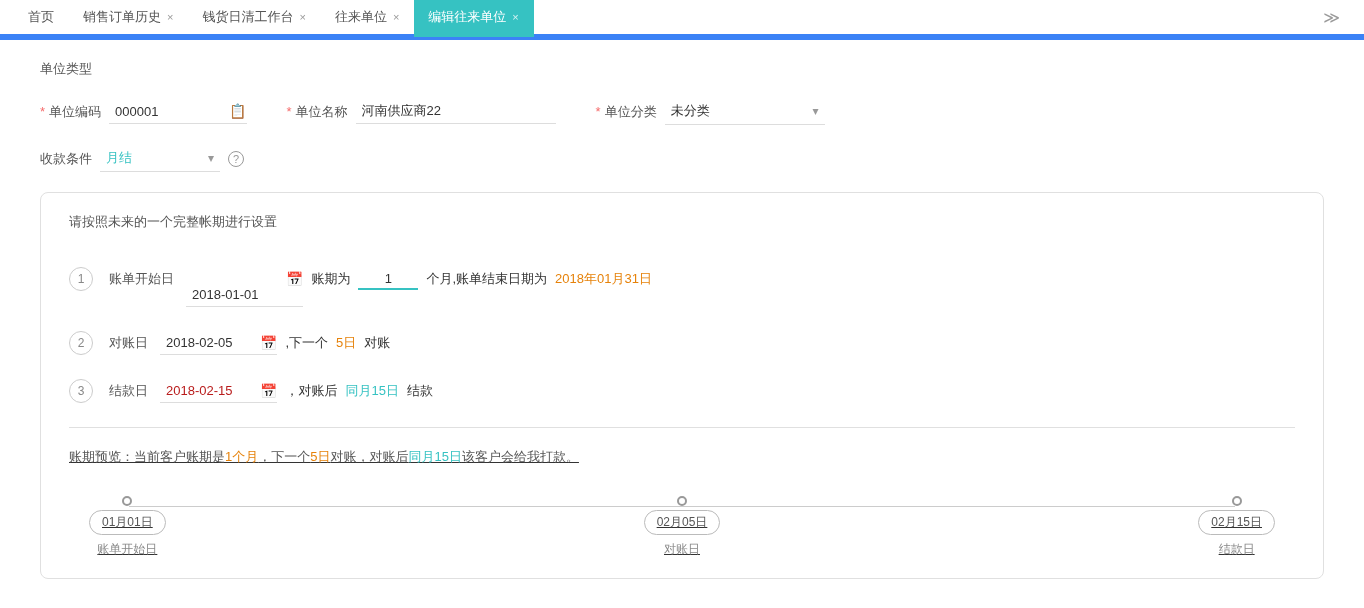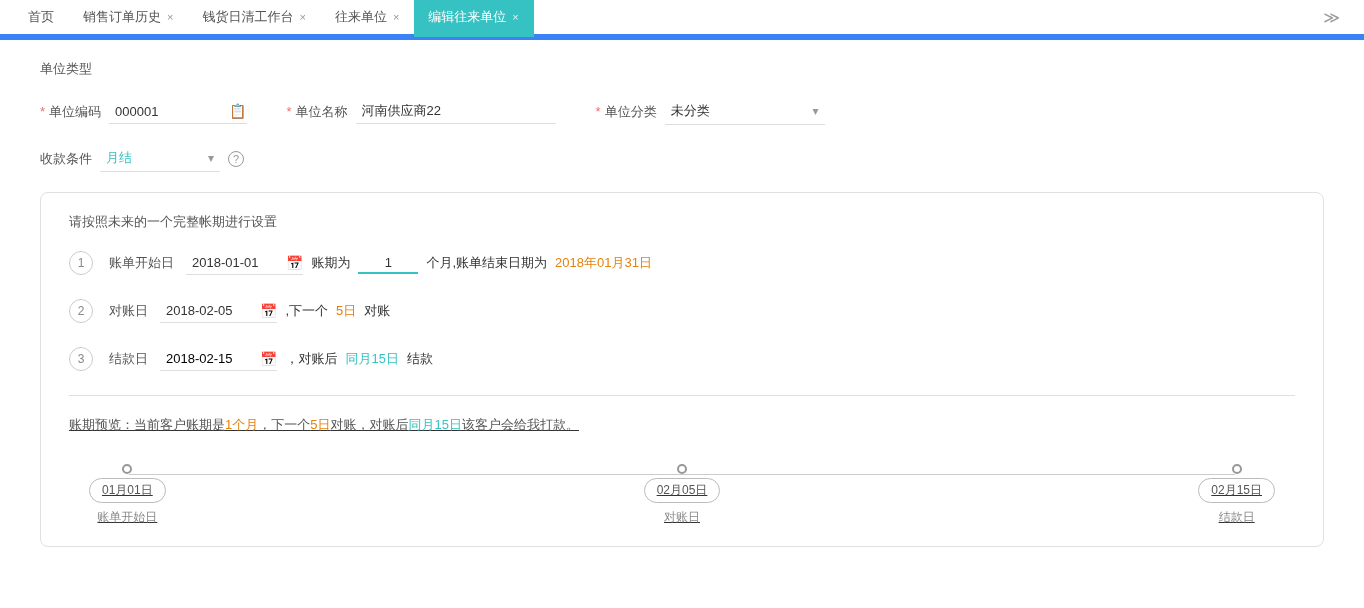--- a/index.html
+++ b/index.html
@@ -339,21 +339,21 @@
   <div class="panel">
     <div class="panel-hint">请按照未来的一个完整帐期进行设置</div>
 
     <div class="step-row">
       <div class="step-num">
         <span>1</span>
       </div>
       <span class="step-label">账单开始日</span>
       <div class="step-content">
         <div class="input-with-icon">
-          <input type="text" style="border: none; outline: none; font-size: 13px; color: rgb(51, 51, 51); background: transparent; padding: 4px 6px; width: 100px;" value="2018-01-01">
+          <input type="text" style="border: none; outline: none; font-size: 13px; color: rgb(51, 51, 51); background: transparent; padding: 4px 6px; width: 100px; margin-top: 32px;" value="2018-01-01">
           <span class="cal-icon">📅</span>
         </div>
         <span>账期为</span>
         <input type="text" class="period-input" value="1" style="">
         <span>个月,账单结束日期为</span>
         <span class="text-orange">2018年01月31日</span>
       </div>
     </div>
 
     <div class="step-row">
@@ -372,21 +372,21 @@
       </div>
     </div>
 
     <div class="step-row" style="margin-bottom:0;">
       <div class="step-num">
         <span>3</span>
       </div>
       <span class="step-label">结款日</span>
       <div class="step-content">
         <div class="input-with-icon">
-          <input type="text" style="border: none; outline: none; font-size: 13px; color: #000000; background: transparent; padding: 4px 6px; width: 100px;" value="2018-02-15">
+          <input type="text" style="border: none; outline: none; font-size: 13px; color: #b91c1c; background: transparent; padding: 4px 6px; width: 100px;" value="2018-02-15">
           <span class="cal-icon">📅</span>
         </div>
         <span>，对账后</span>
         <span class="text-teal">同月15日</span>
         <span>结款</span>
       </div>
     </div>
 
     <div class="preview-section" style="margin-top:24px;text-decoration:underline;">
       <div class="preview-text">

